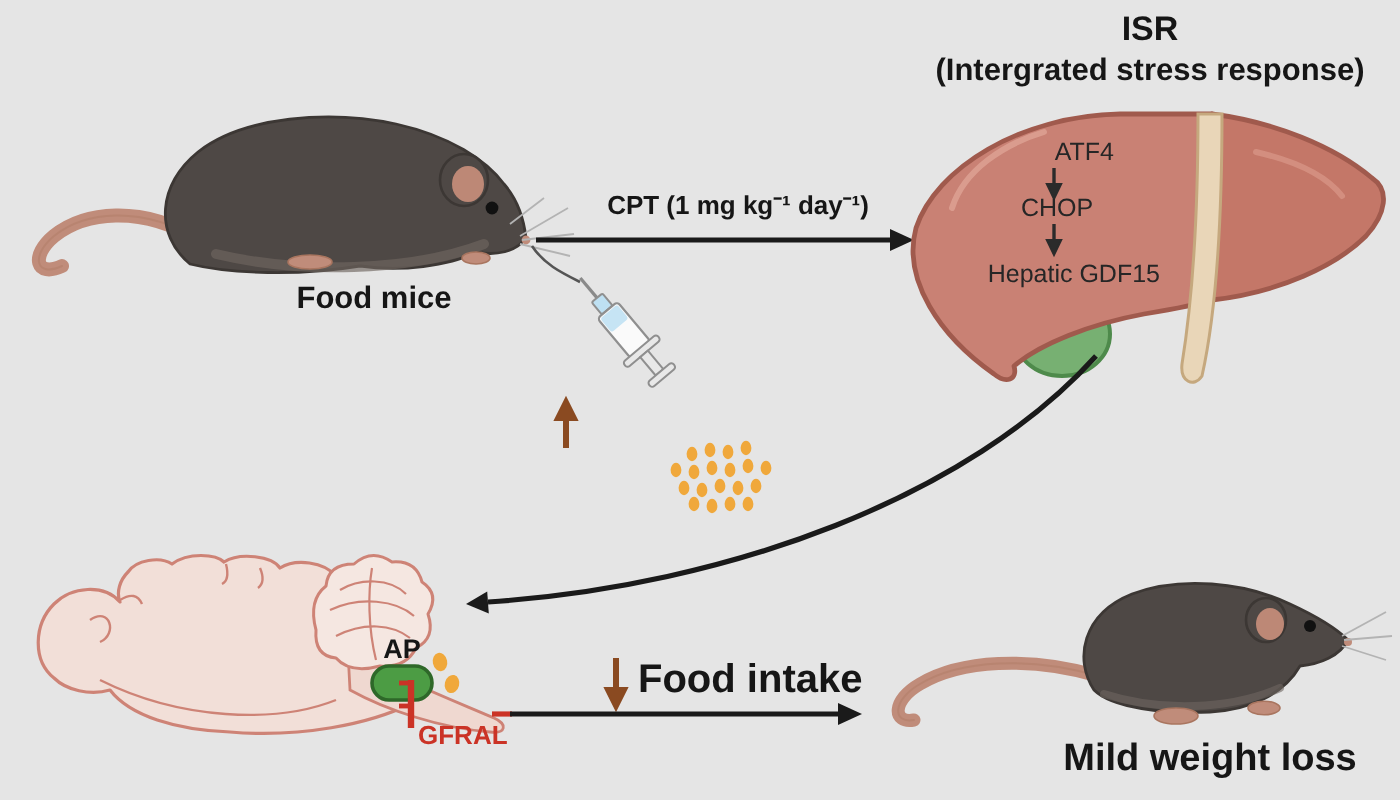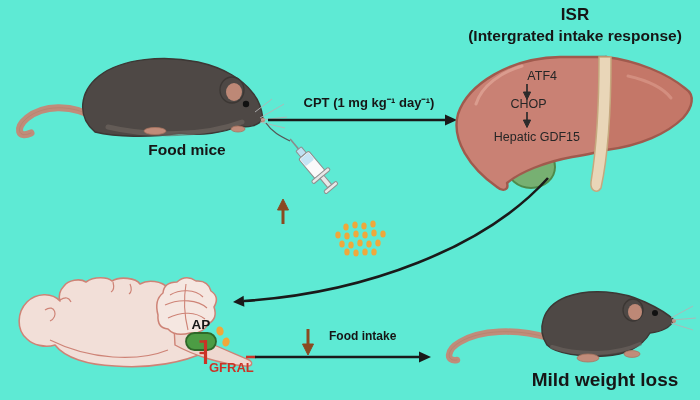--- a/index.html
+++ b/index.html
@@ -1,34 +1,34 @@
 <!DOCTYPE html>
 <html><head>
 <meta charset="utf-8">
 <style>
   html,body{margin:0;padding:0;background:#fff;}
   #canvas{
-    position:relative;width:700px;height:400px;background:#5eead4;overflow:hidden;
+    position:relative;width:700px;height:400px;background:#e5e5e5;overflow:hidden;
     font-family:"Liberation Sans",sans-serif;color:#1a1a1a;
   }
   #art{position:absolute;left:0;top:0;width:700px;height:400px;}
   .lbl{position:absolute;white-space:nowrap;font-weight:700;color:#161616;}
   .isr{left:450px;top:4px;width:250px;text-align:center;line-height:1.3;}
   .isr .l1{font-size:17px;font-weight:700;}
   .isr .l2{font-size:15.5px;font-weight:700;}
   .cpt{left:288px;top:93px;width:162px;font-size:13px;text-align:center;}
   .obese{left:117px;top:141px;width:140px;font-size:15.5px;text-align:center;}
   .circ{left:294px;top:202px;font-size:16px;}
   .pathway{font-weight:400;color:#262626;font-size:12.5px;}
   .atf4{left:500px;top:69px;width:57px;text-align:right;}
   .chop{left:500px;top:97px;width:57px;text-align:center;}
   .hepatic{left:477px;top:130px;width:103px;text-align:right;}
   .ap{left:186px;top:317px;width:30px;font-size:13.5px;text-align:center;}
   .gfral{left:209px;top:360px;font-size:13px;color:#CB3326;}
-  .food{left:329px;top:329px;font-size:12px;}
+  .food{left:319px;top:329px;font-size:20px;}
   .mild{left:531px;top:369px;width:148px;font-size:19px;text-align:center;}
 </style>
 </head>
 <body>
 
 <div id="canvas">
 
 <svg id="art" viewBox="0 0 700 400" xmlns="http://www.w3.org/2000/svg">
 
   <g>
@@ -177,21 +177,21 @@
           <path d="M672,320 L696,318"></path>
           <path d="M671,323 L693,330"></path>
     </g>
     <ellipse cx="588" cy="358" rx="11" ry="4" fill="#C08C7A" stroke="#A9755F" stroke-width="0.8"></ellipse>
     <ellipse cx="632" cy="354" rx="8" ry="3.4" fill="#C08C7A" stroke="#A9755F" stroke-width="0.8"></ellipse>
   </g>
 </svg>
 
 <div class="lbl isr">
   <div class="l1">ISR</div>
-  <div class="l2">(Intergrated intake response)</div>
+  <div class="l2">(Intergrated stress response)</div>
 </div>
 
 <div class="lbl cpt">CPT (1 mg kg⁻¹ day⁻¹)</div>
 <div class="lbl obese">Food mice</div>
 
 <div class="lbl pathway atf4">ATF4</div>
 <div class="lbl pathway chop">CHOP</div>
 <div class="lbl pathway hepatic">Hepatic GDF15</div>
 
 

